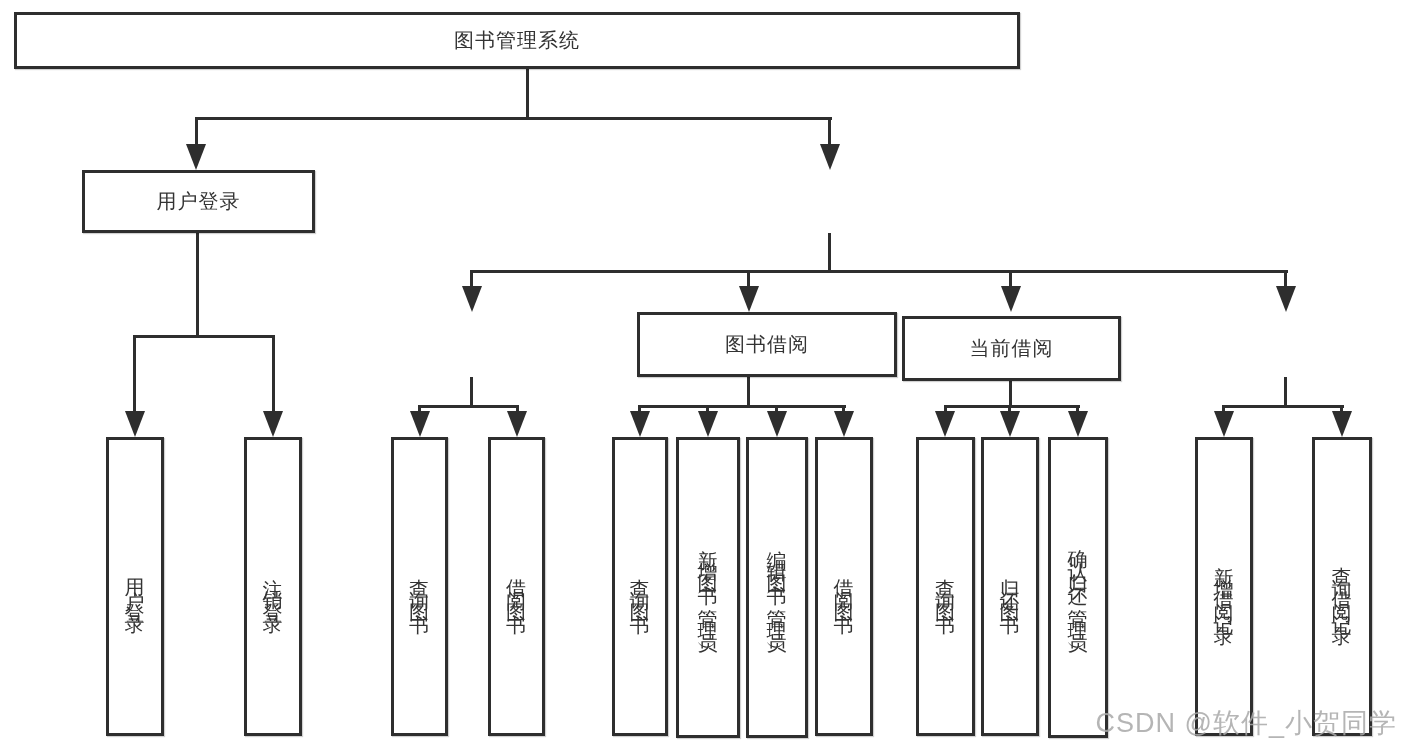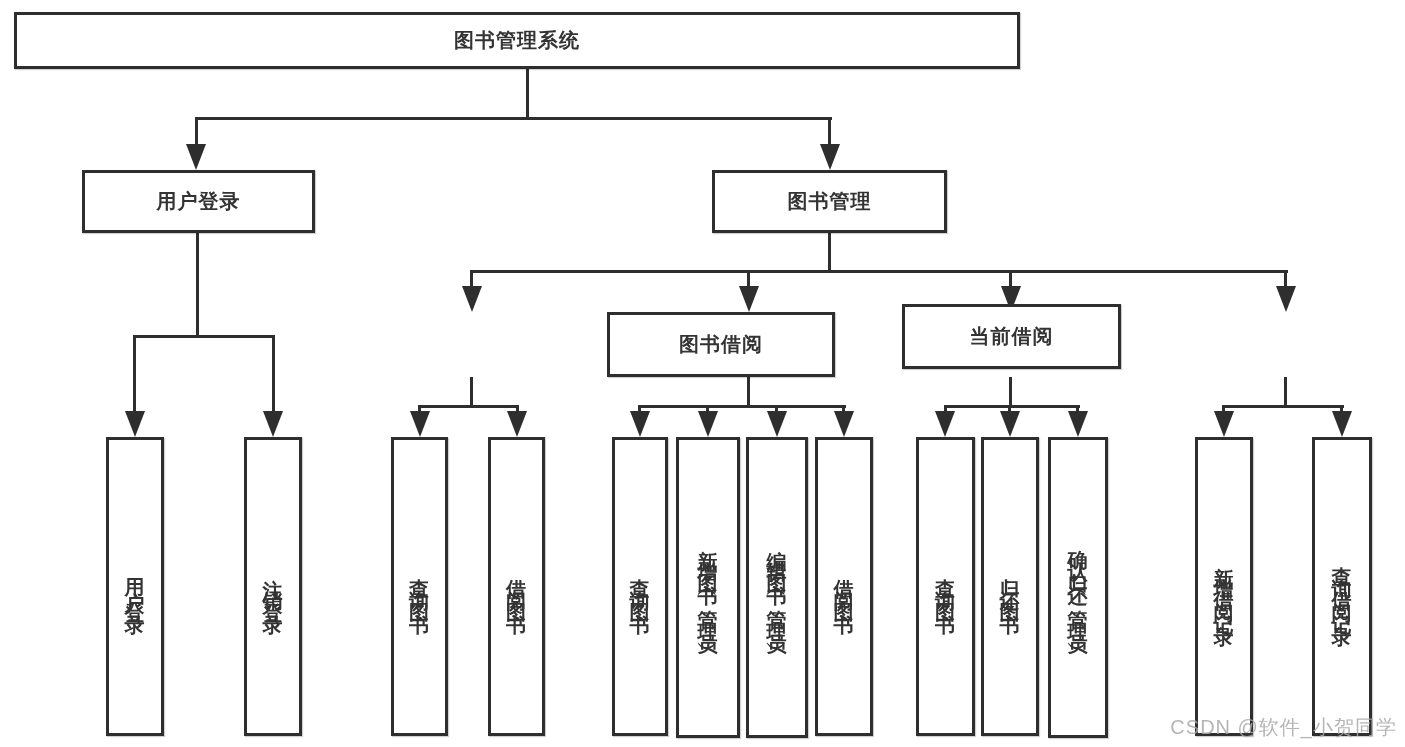--- a/index.html
+++ b/index.html
@@ -19,21 +19,20 @@
   .box {
     position: absolute;
     box-sizing: border-box;
     border: 3px solid #2e2e2e;
     background: #ffffff;
     display: flex;
     align-items: center;
     justify-content: center;
     z-index: 2;
     box-shadow: 1px 1px 1px rgba(0,0,0,0.18);
-    font-weight: bold;
   }
   .box .hlabel {
     font-size: 20px;
     color: #333333;
     letter-spacing: 1px;
     white-space: nowrap;
   }
   .leaf .vlabel {
     writing-mode: vertical-rl;
     text-orientation: mixed;
@@ -57,21 +56,21 @@
     border-left: 10px solid transparent;
     border-right: 10px solid transparent;
     border-top: 26px solid #2e2e2e;
     z-index: 1;
   }
   
   .watermark {
     position: absolute;
     right: 8px;
     bottom: 6px;
-    font-size: 20px;
+    font-size: 27px;
     color: rgba(168,168,168,0.85);
     letter-spacing: 1px;
     z-index: 5;
     white-space: nowrap;
   }
 </style>
 </head>
 <body>
 
 <div class="canvas">
@@ -82,47 +81,44 @@
 
   <div class="vline" style="left:526px; top:69px; height:51px;"></div>
   <div class="hline" style="left:195px; top:117px; width:637px;"></div>
   <div class="vline" style="left:195px; top:117px; height:31px;"></div>
   <div class="arrow" style="left:186px; top:144px;"></div>
   <div class="vline" style="left:828px; top:117px; height:31px;"></div>
   <div class="arrow" style="left:820px; top:144px;"></div>
 
   <div class="box" style="left:82px; top:170px; width:233px; height:63px;">
     <span class="hlabel">用户登录</span>
-  </div>
-  <div class="box" style="left:712px; top:170px; width:235px; height:63px;">
-    <span class="hlabel">图书管理</span>
   </div>
 
   <div class="vline" style="left:196px; top:233px; height:105px;"></div>
   <div class="hline" style="left:133px; top:335px; width:142px;"></div>
   <div class="vline" style="left:133px; top:335px; height:80px;"></div>
   <div class="arrow" style="left:125px; top:411px;"></div>
   <div class="vline" style="left:272px; top:335px; height:80px;"></div>
   <div class="arrow" style="left:263px; top:411px;"></div>
 
   <div class="vline" style="left:828px; top:233px; height:40px;"></div>
   <div class="hline" style="left:470px; top:270px; width:818px;"></div>
   <div class="vline" style="left:470px; top:270px; height:20px;"></div>
   <div class="arrow" style="left:462px; top:286px;"></div>
   <div class="vline" style="left:747px; top:270px; height:20px;"></div>
   <div class="arrow" style="left:739px; top:286px;"></div>
   <div class="vline" style="left:1009px; top:270px; height:20px;"></div>
   <div class="arrow" style="left:1001px; top:286px;"></div>
   <div class="vline" style="left:1284px; top:270px; height:20px;"></div>
   <div class="arrow" style="left:1276px; top:286px;"></div>
 
-  <div class="box" style="left:607px; top:312px; width:228px; height:65px;">
+  <div class="box" style="left:637px; top:312px; width:260px; height:65px;">
     <span class="hlabel">图书借阅</span>
   </div>
-  <div class="box" style="left:902px; top:304px; width:219px; height:65px;">
+  <div class="box" style="left:902px; top:316px; width:219px; height:65px;">
     <span class="hlabel">当前借阅</span>
   </div>
 
   <div class="vline" style="left:470px; top:377px; height:31px;"></div>
   <div class="hline" style="left:418px; top:405px; width:101px;"></div>
   <div class="vline" style="left:418px; top:405px; height:10px;"></div>
   <div class="arrow" style="left:410px; top:411px;"></div>
   <div class="vline" style="left:516px; top:405px; height:10px;"></div>
   <div class="arrow" style="left:507px; top:411px;"></div>
 

